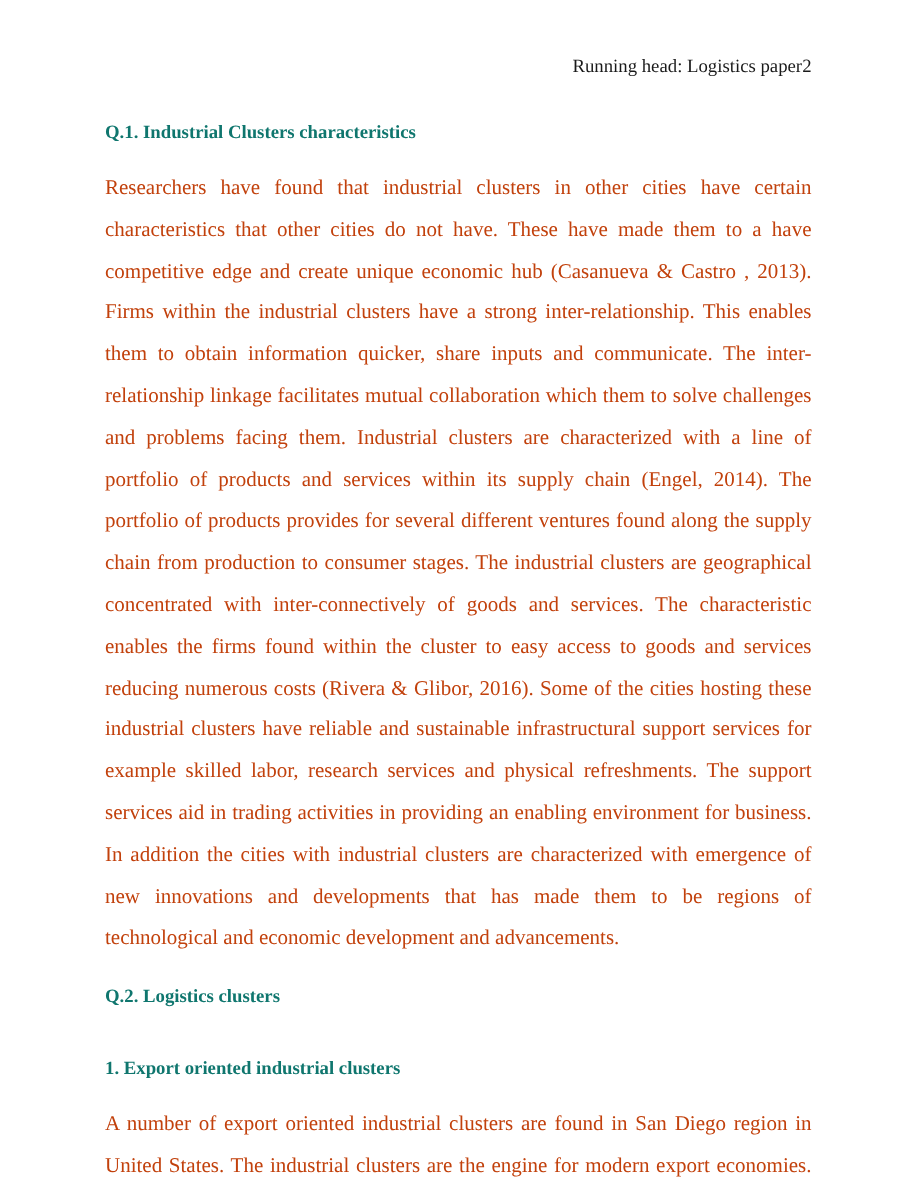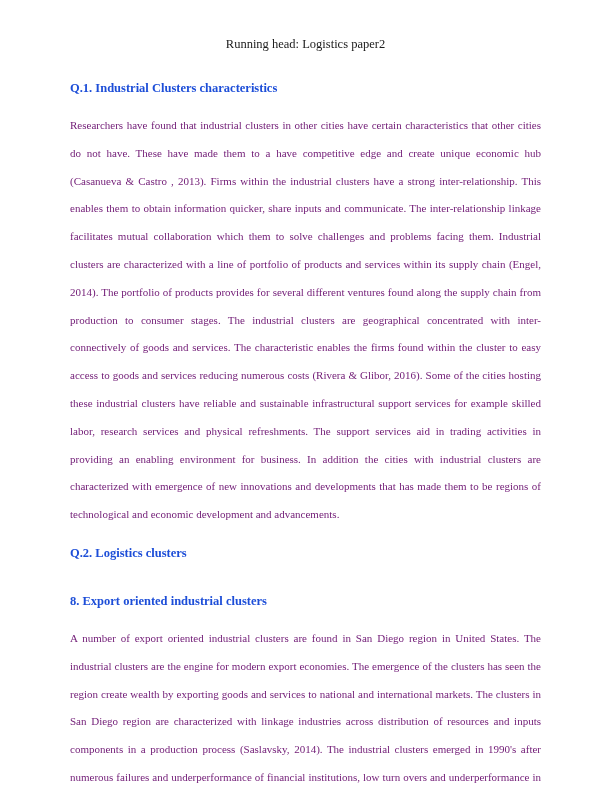--- a/index.html
+++ b/index.html
@@ -18,46 +18,46 @@
     color: #1a1a1a;
   }
   .content {
     position: absolute;
     left: 70px;
     top: 36px;
     width: 471px;
   }
   .running-head {
     display: flex;
-    justify-content: center;
+    justify-content: flex-end;
     align-items: baseline;
     font-size: 12.5px;
     line-height: 16px;
     color: #1a1a1a;
   }
   .running-head-label {
     white-space: nowrap;
   }
   .page-number {
     font-size: 12.5px;
   }
   h2.heading {
     font-size: 12.5px;
     font-weight: bold;
     margin: 0;
     line-height: 20px;
-    color: #1d4ed8;
+    color: #0f766e;
   }
   p.body-text {
-    font-size: 11px;
+    font-size: 14px;
     line-height: 27.8px;
     text-align: justify;
     text-justify: inter-word;
     margin: 0;
-    color: #701a75;
+    color: #c2410c;
     hyphens: none;
   }
   .gap-head-to-h1 { height: 26px; }
   .gap-h-to-p { height: 14px; }
   .gap-p-to-h { height: 14px; }
 </style>
 </head>
 <body>
 
 <div class="page">
@@ -78,20 +78,20 @@
 
     <div class="gap-p-to-h"></div>
 
     <h2 class="heading">Q.2. Logistics clusters</h2>
 
     <div class="gap-h-to-p"></div>
 
 
     <div class="gap-p-to-h"></div>
 
-    <h2 class="heading">8. Export oriented industrial clusters</h2>
+    <h2 class="heading">1. Export oriented industrial clusters</h2>
 
     <div class="gap-h-to-p"></div>
 
     <p class="body-text">A number of export oriented industrial clusters are found in San Diego region in United States. The industrial clusters are the engine for modern export economies. The emergence of the clusters has seen the region create wealth by exporting goods and services to national and international markets. The clusters in San Diego region are characterized with linkage industries across distribution of resources and inputs components in a production process (Saslavsky, 2014). The industrial clusters emerged in 1990's after numerous failures and underperformance of financial institutions, low turn overs and underperformance in real estate markets which led to job losses. To improve the conditions within the region the collaborative economics was hired by</p>
 
   </div>
 </div>
 
 </body></html>

